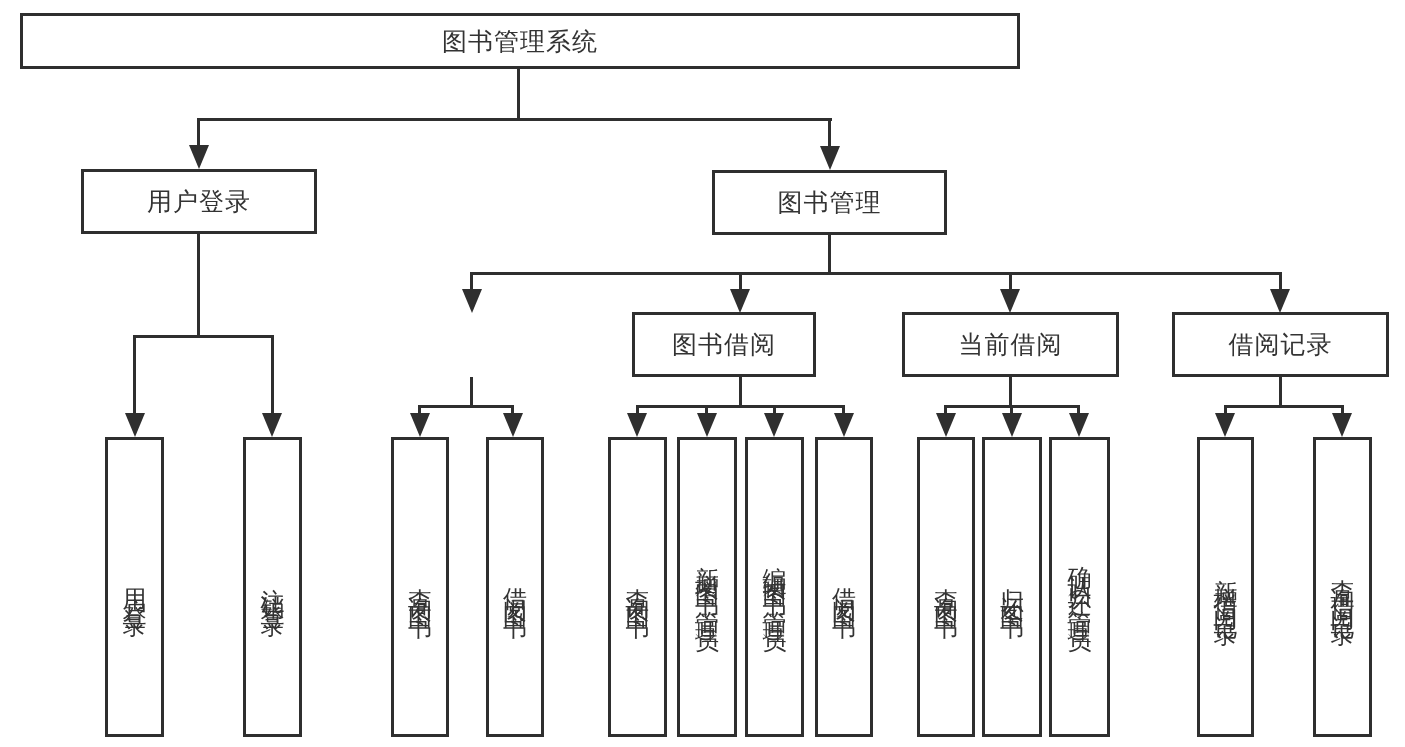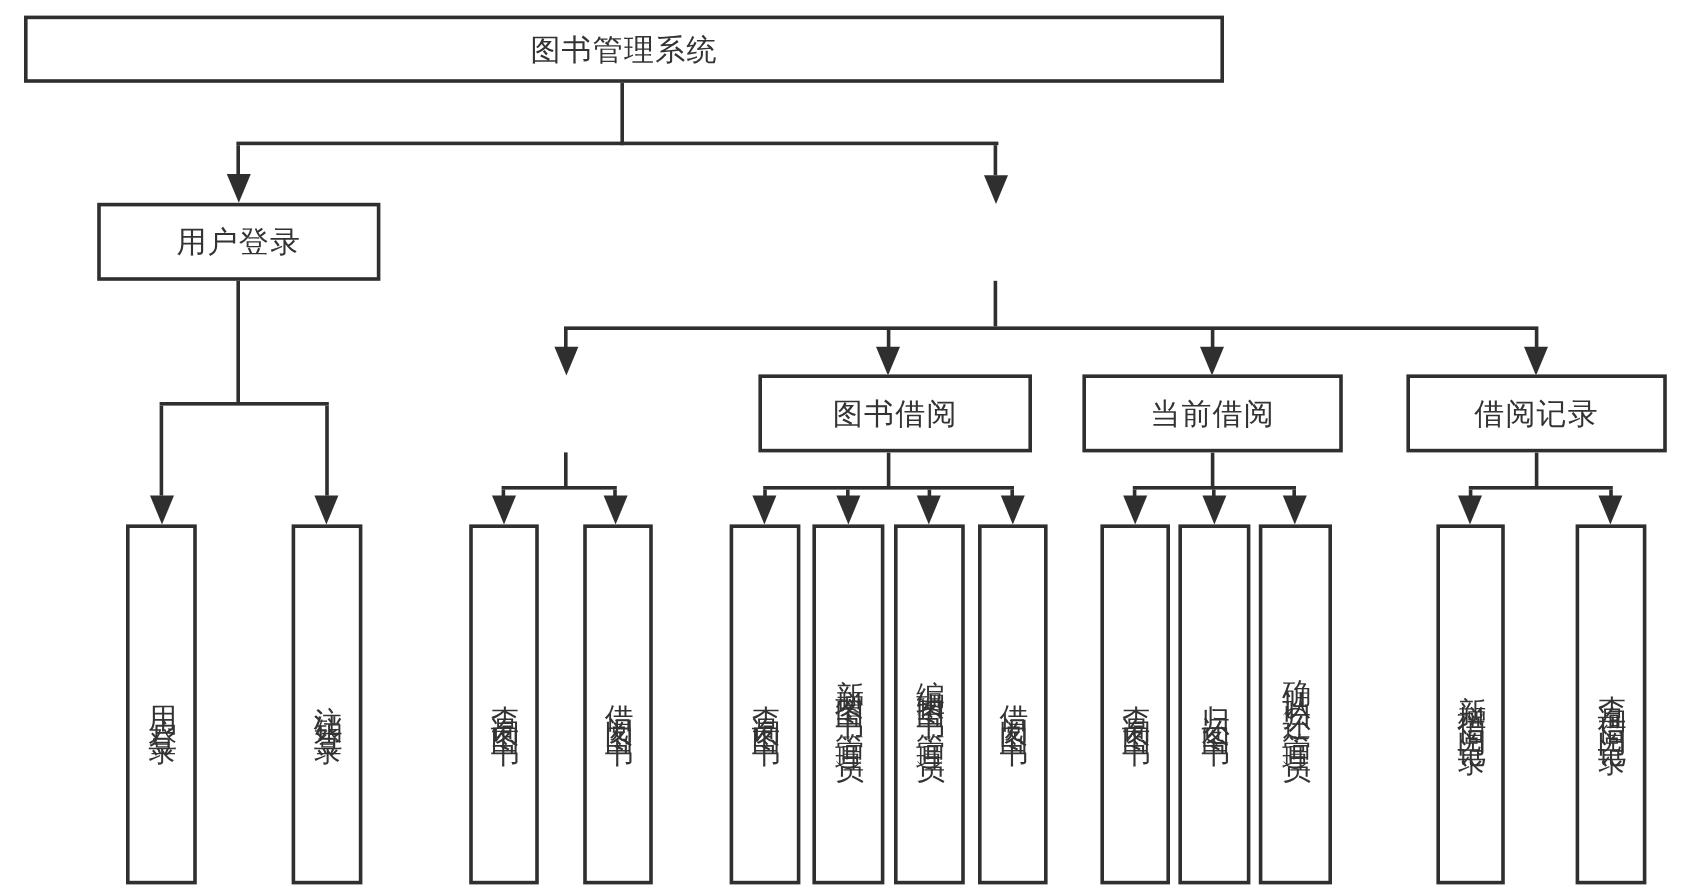--- a/index.html
+++ b/index.html
@@ -67,40 +67,43 @@
   <div class="vline" style="left:517px;top:68px;height:53px;"></div>
   <div class="hline" style="left:197px;top:118px;width:635px;"></div>
   <div class="vline" style="left:197px;top:121px;height:25px;"></div>
   <div class="arrow" style="left:189px;top:145px;"></div>
   <div class="vline" style="left:828px;top:121px;height:25px;"></div>
   <div class="arrow" style="left:820px;top:146px;"></div>
 
   <div class="box" style="left:81px;top:169px;width:236px;height:65px;">
     <span>用户登录</span>
   </div>
+  <div class="box" style="left:712px;top:170px;width:235px;height:65px;">
+    <span>图书管理</span>
+  </div>
 
   <div class="vline" style="left:197px;top:233px;height:102px;"></div>
   <div class="hline" style="left:133px;top:335px;width:141px;"></div>
   <div class="vline" style="left:133px;top:338px;height:75px;"></div>
   <div class="arrow" style="left:125px;top:413px;"></div>
   <div class="vline" style="left:271px;top:338px;height:75px;"></div>
   <div class="arrow" style="left:262px;top:413px;"></div>
 
   <div class="vline" style="left:828px;top:234px;height:38px;"></div>
   <div class="hline" style="left:470px;top:272px;width:812px;"></div>
   <div class="vline" style="left:470px;top:275px;height:15px;"></div>
   <div class="arrow" style="left:462px;top:289px;"></div>
   <div class="vline" style="left:739px;top:275px;height:15px;"></div>
   <div class="arrow" style="left:730px;top:289px;"></div>
   <div class="vline" style="left:1009px;top:275px;height:15px;"></div>
   <div class="arrow" style="left:1000px;top:289px;"></div>
   <div class="vline" style="left:1279px;top:275px;height:15px;"></div>
   <div class="arrow" style="left:1270px;top:289px;"></div>
 
-  <div class="box" style="left:632px;top:312px;width:228px;height:65px;">
+  <div class="box" style="left:632px;top:312px;width:184px;height:65px;">
     <span>图书借阅</span>
   </div>
   <div class="box" style="left:902px;top:312px;width:217px;height:65px;text-align:right;">
     <span>当前借阅</span>
   </div>
   <div class="box" style="left:1172px;top:312px;width:217px;height:65px;">
     <span>借阅记录</span>
   </div>
 
   <div class="vline" style="left:470px;top:377px;height:28px;"></div>

